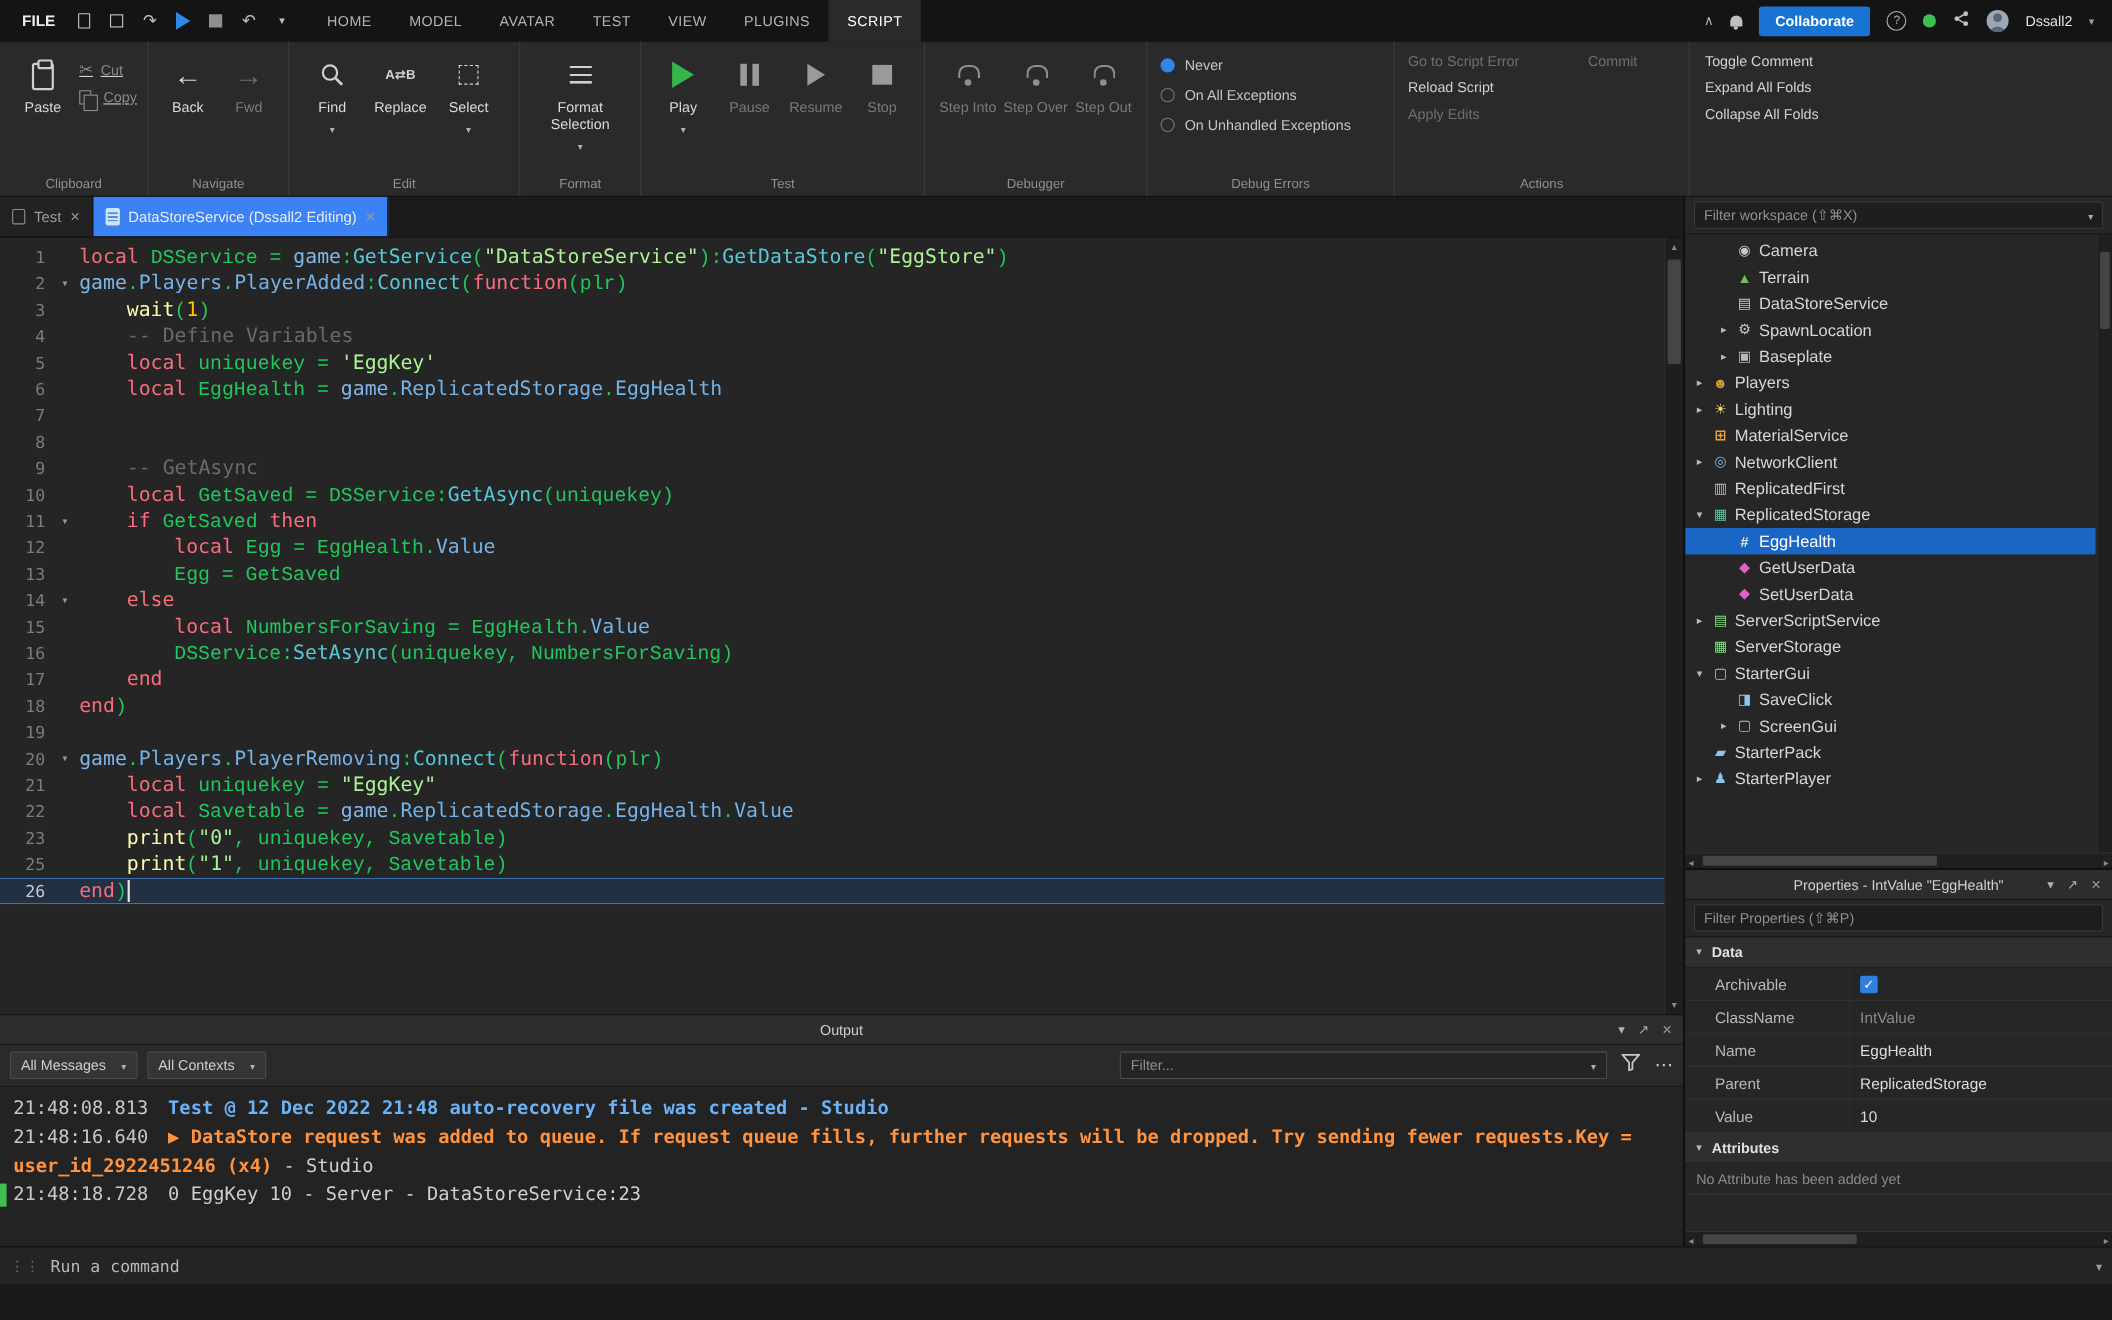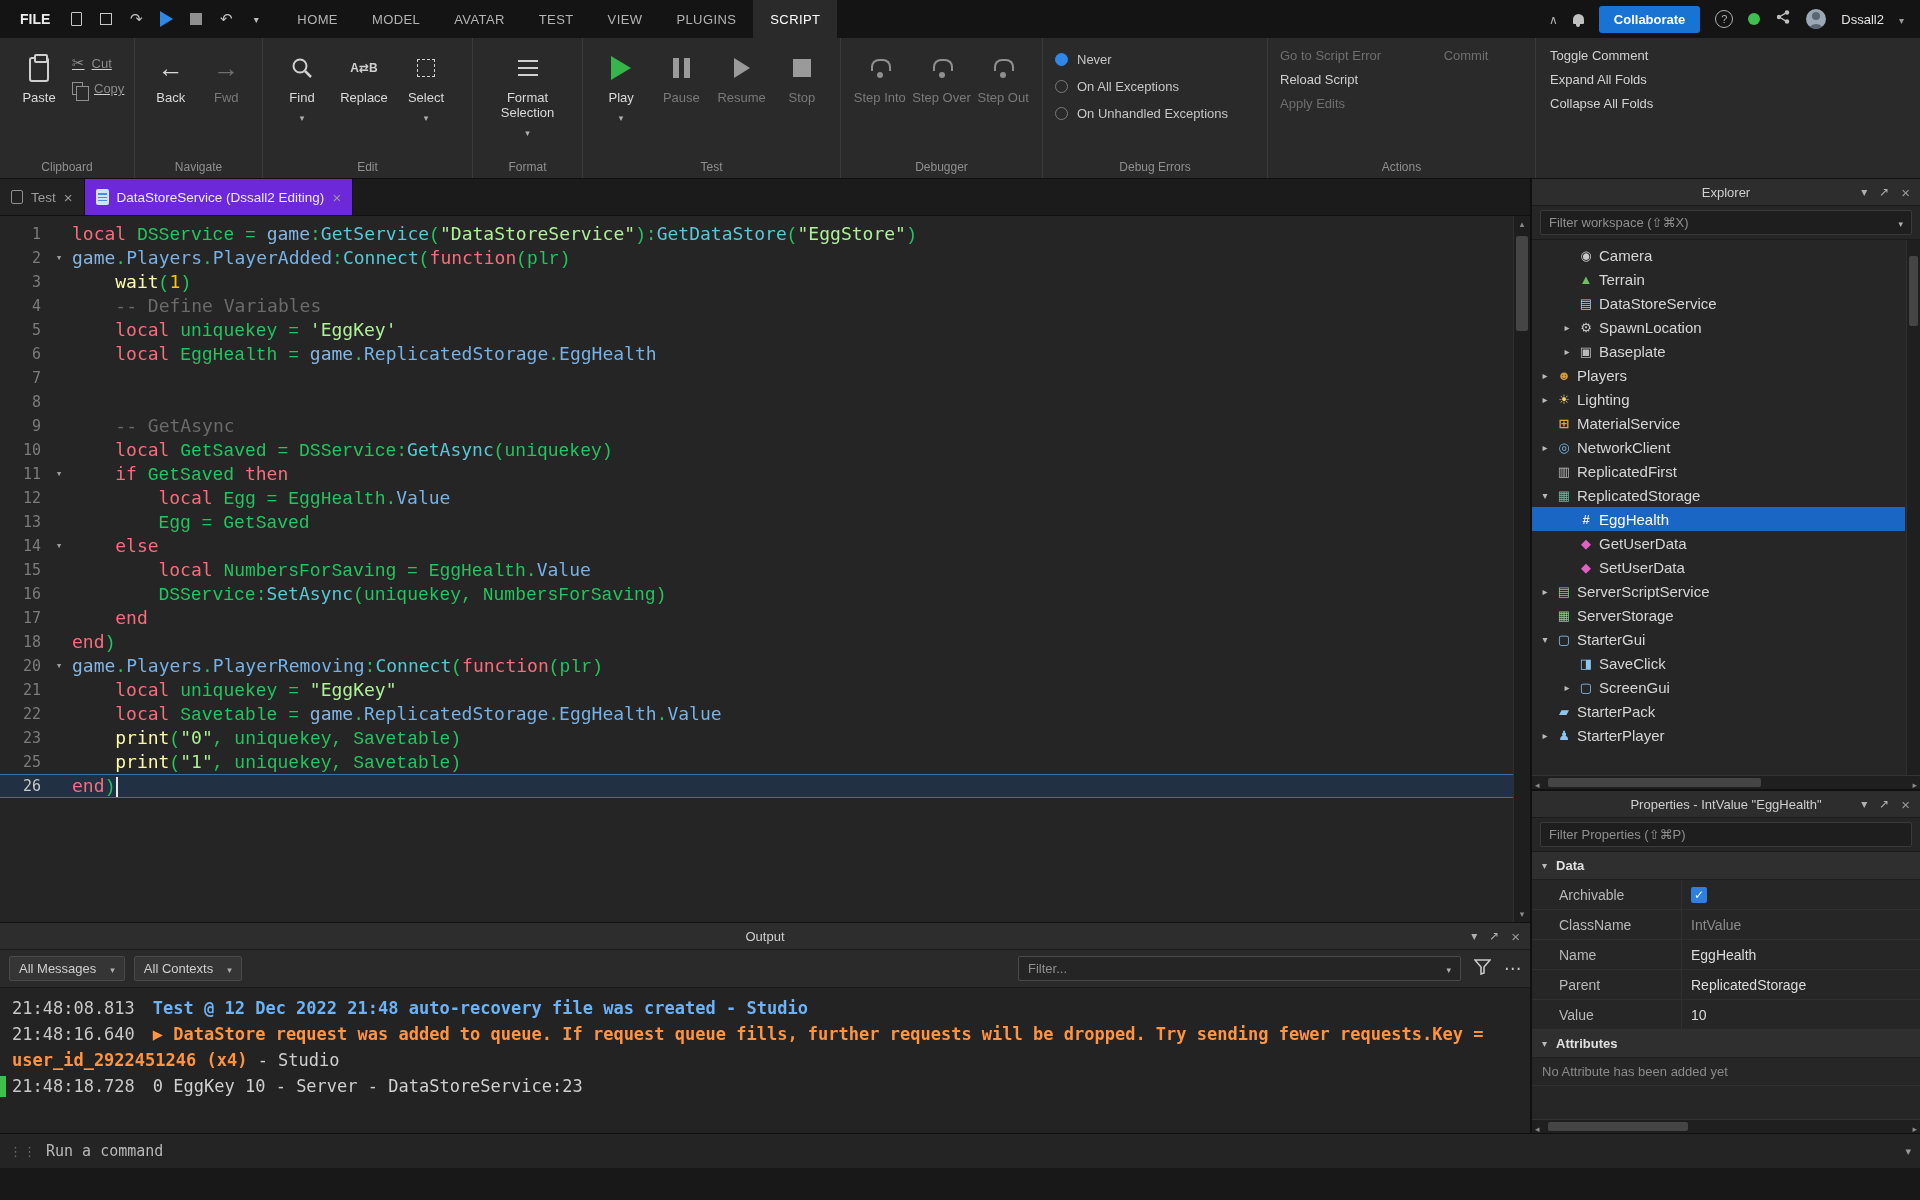--- a/index.html
+++ b/index.html
@@ -75,21 +75,21 @@
   .folds { display:flex; flex-direction:column; gap:9px; padding:10px 14px; font-size:13px; color:#d2d2d2; }
   .grp.nolbl { border-right:none; }
   .ribbon-fill { flex:1; }
   
   .main { flex:1; display:flex; min-height:0; }
   .left { flex:1; display:flex; flex-direction:column; min-width:0; }
   .right { width:390px; flex:none; border-left:2px solid #101010; display:flex; flex-direction:column; background:#262626; }
   
   .tabbar { height:36px; flex:none; background:#1b1b1b; display:flex; align-items:stretch; }
   .etab { display:flex; align-items:center; gap:8px; padding:0 11px; background:#222222; color:#9c9c9c; font-size:13.5px; border-right:1px solid #121212; cursor:default; }
-  .etab.active { background:#6d28d9; color:#eaeaea; }
+  .etab.active { background:#3b82f6; color:#eaeaea; }
   .i-place { width:12px; height:14px; border:1.5px solid #8f8f8f; border-radius:2px; }
   .i-script { width:13px; height:16px; border-radius:2px; background:#cfe3f5; position:relative; }
   .i-script::before { content:""; position:absolute; left:2px; top:4px; right:2px; height:8px; background:repeating-linear-gradient(to bottom,#4a90d9 0 1.5px,transparent 1.5px 3.5px); }
   .g-close::before { content:"×"; font-size:15px; color:#9a9a9a; }
   
   .editor { flex:1; position:relative; background:#252525; overflow:hidden; border-top:1px solid #101010; padding-top:6px; }
   .code-row { display:flex; height:24px; align-items:center; font-family:"DejaVu Sans Mono","Liberation Mono",monospace; font-size:18px; line-height:24px; white-space:pre; padding-right:22px; }
   .code-row .ln { width:46px; text-align:right; color:#7c7c7c; font-size:15px; flex:none; padding-right:5px; }
   .code-row .fold { width:26px; flex:none; color:#9a9a9a; font-size:11px; text-align:center; }
   .code-row .code { flex:1; overflow:hidden; }
@@ -418,20 +418,21 @@
             <div class="code-row"><span class="ln">9</span><span class="fold"></span><span class="code"><span class="tok-c">    -- GetAsync</span></span></div>
             <div class="code-row"><span class="ln">10</span><span class="fold"></span><span class="code"><span class="tok-d">    </span><span class="tok-k">local</span><span class="tok-d"> GetSaved = DSService:</span><span class="tok-m">GetAsync</span><span class="tok-d">(uniquekey)</span></span></div>
             <div class="code-row"><span class="ln">11</span><span class="fold">▾</span><span class="code"><span class="tok-d">    </span><span class="tok-k">if</span><span class="tok-d"> GetSaved </span><span class="tok-k">then</span></span></div>
             <div class="code-row"><span class="ln">12</span><span class="fold"></span><span class="code"><span class="tok-d">        </span><span class="tok-k">local</span><span class="tok-d"> Egg = EggHealth.</span><span class="tok-p">Value</span></span></div>
             <div class="code-row"><span class="ln">13</span><span class="fold"></span><span class="code"><span class="tok-d">        Egg = GetSaved</span></span></div>
             <div class="code-row"><span class="ln">14</span><span class="fold">▾</span><span class="code"><span class="tok-d">    </span><span class="tok-k">else</span></span></div>
             <div class="code-row"><span class="ln">15</span><span class="fold"></span><span class="code"><span class="tok-d">        </span><span class="tok-k">local</span><span class="tok-d"> NumbersForSaving = EggHealth.</span><span class="tok-p">Value</span></span></div>
             <div class="code-row"><span class="ln">16</span><span class="fold"></span><span class="code"><span class="tok-d">        DSService:</span><span class="tok-m">SetAsync</span><span class="tok-d">(uniquekey, NumbersForSaving)</span></span></div>
             <div class="code-row"><span class="ln">17</span><span class="fold"></span><span class="code"><span class="tok-d">    </span><span class="tok-k">end</span></span></div>
             <div class="code-row"><span class="ln">18</span><span class="fold"></span><span class="code"><span class="tok-k">end</span><span class="tok-d">)</span></span></div>
+            <div class="code-row"><span class="ln">19</span><span class="fold"></span><span class="code"></span></div>
             <div class="code-row"><span class="ln">20</span><span class="fold">▾</span><span class="code"><span class="tok-g">game</span><span class="tok-d">.</span><span class="tok-p">Players</span><span class="tok-d">.</span><span class="tok-p">PlayerRemoving</span><span class="tok-d">:</span><span class="tok-m">Connect</span><span class="tok-d">(</span><span class="tok-k">function</span><span class="tok-d">(plr)</span></span></div>
             <div class="code-row"><span class="ln">21</span><span class="fold"></span><span class="code"><span class="tok-d">    </span><span class="tok-k">local</span><span class="tok-d"> uniquekey = </span><span class="tok-s">"EggKey"</span></span></div>
             <div class="code-row"><span class="ln">22</span><span class="fold"></span><span class="code"><span class="tok-d">    </span><span class="tok-k">local</span><span class="tok-d"> Savetable = </span><span class="tok-g">game</span><span class="tok-d">.</span><span class="tok-p">ReplicatedStorage</span><span class="tok-d">.</span><span class="tok-p">EggHealth</span><span class="tok-d">.</span><span class="tok-p">Value</span></span></div>
             <div class="code-row"><span class="ln">23</span><span class="fold"></span><span class="code"><span class="tok-d">    </span><span class="tok-b">print</span><span class="tok-d">(</span><span class="tok-s">"0"</span><span class="tok-d">, uniquekey, Savetable)</span></span></div>
             <div class="code-row"><span class="ln">25</span><span class="fold"></span><span class="code"><span class="tok-d">    </span><span class="tok-b">print</span><span class="tok-d">(</span><span class="tok-s">"1"</span><span class="tok-d">, uniquekey, Savetable)</span></span></div>
             <div class="code-row current"><span class="ln">26</span><span class="fold"></span><span class="code"><span class="tok-k">end</span><span class="tok-d">)</span><span class="cursor-caret"></span></span></div>
           </div>
         <div class="vscroll">
           <span class="g-up"></span>
           <span class="thumb"></span>
@@ -472,28 +473,20 @@
             <div class="logrow"><span class="logtime">21:48:08.813</span><span class="log-info">Test @ 12 Dec 2022 21:48 auto-recovery file was created</span><span class="log-info">  -  Studio</span></div>
             <div class="logrow"><span class="logtime">21:48:16.640</span><span class="log-warn">▶ DataStore request was added to queue. If request queue fills, further requests will be dropped. Try sending fewer requests.Key = user_id_2922451246 (x4)</span><span class="log-plain">  -  Studio</span></div>
             <div class="logrow"><span class="logbar"></span><span class="logtime">21:48:18.728</span><span class="log-plain">0 EggKey 10</span><span class="log-plain">  -  Server - DataStoreService:23</span></div>
           </div>
       </div>
     </div>
 
     <div class="right">
 
       <div class="explorer">
-        <div class="panel-hdr">
-          <span class="panel-title">Explorer</span>
-          <span class="hdr-icons">
-            <span class="g-chevdn"></span>
-            <span class="g-undock"></span>
-            <span class="g-close"></span>
-          </span>
-        </div>
         <div class="filter-row">
           <div class="filter-box">
             <span>Filter workspace (⇧⌘X)</span>
             <span class="ddc"></span>
           </div>
         </div>
         <div class="xtree">
           <div class="tree-vscroll">
               <span class="thumb"></span>
             </div>

